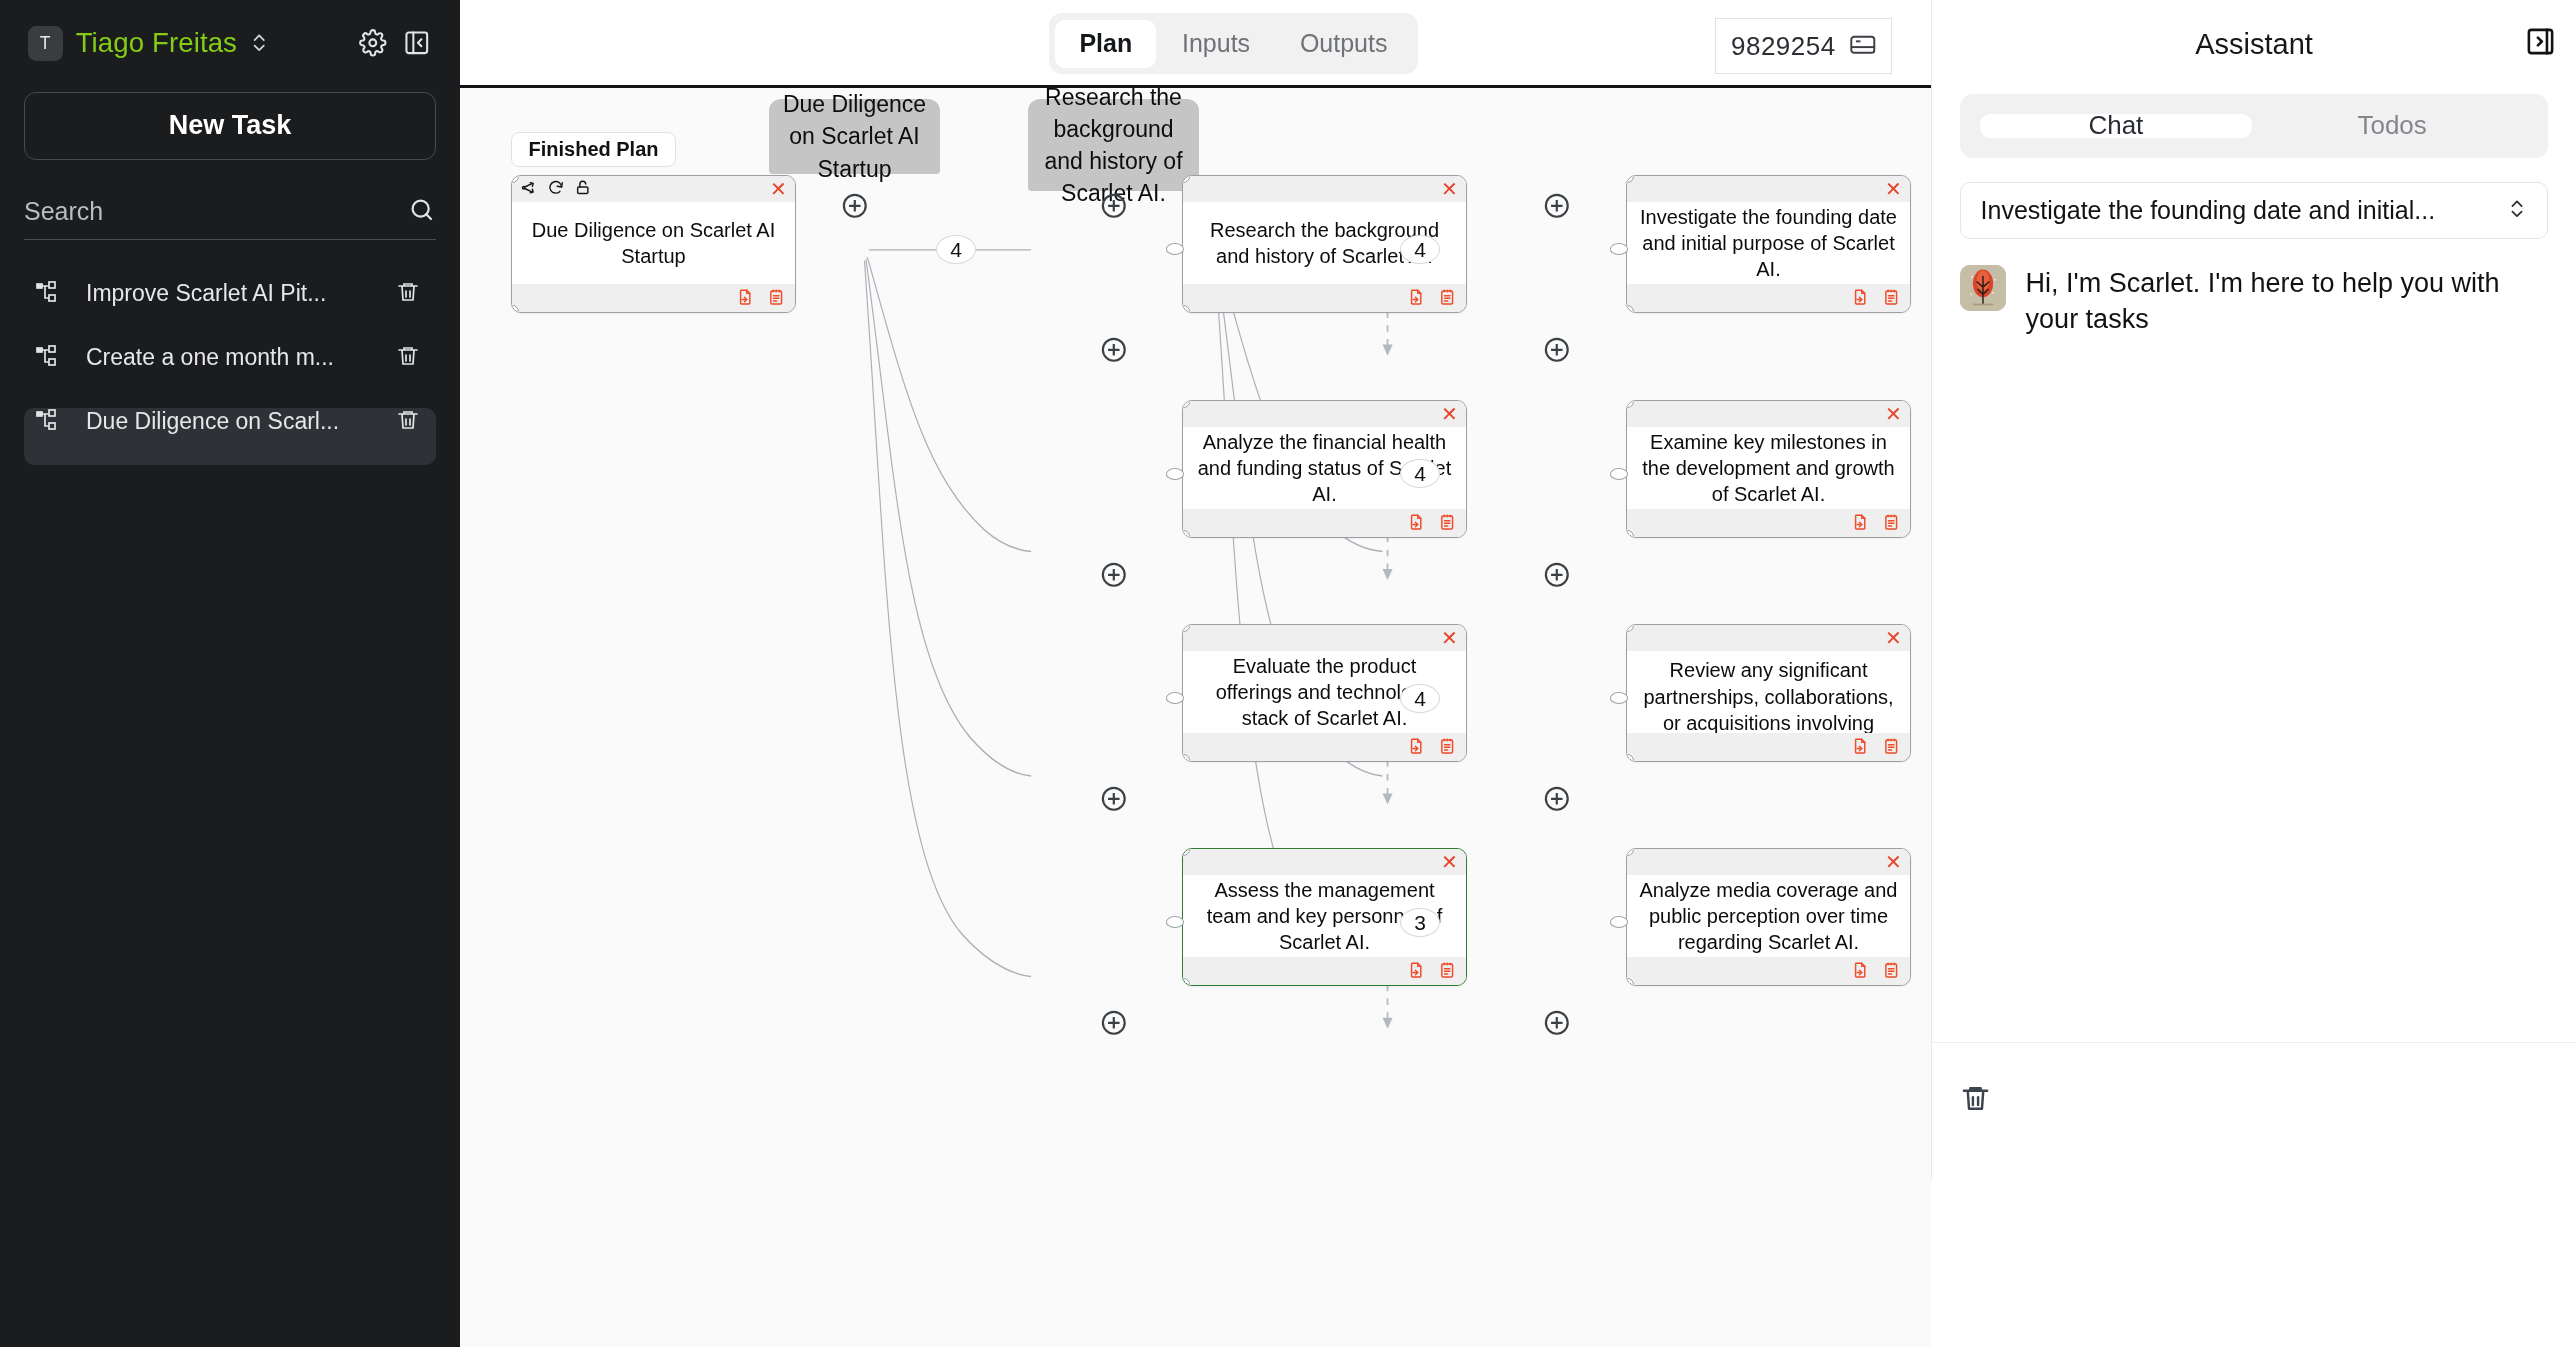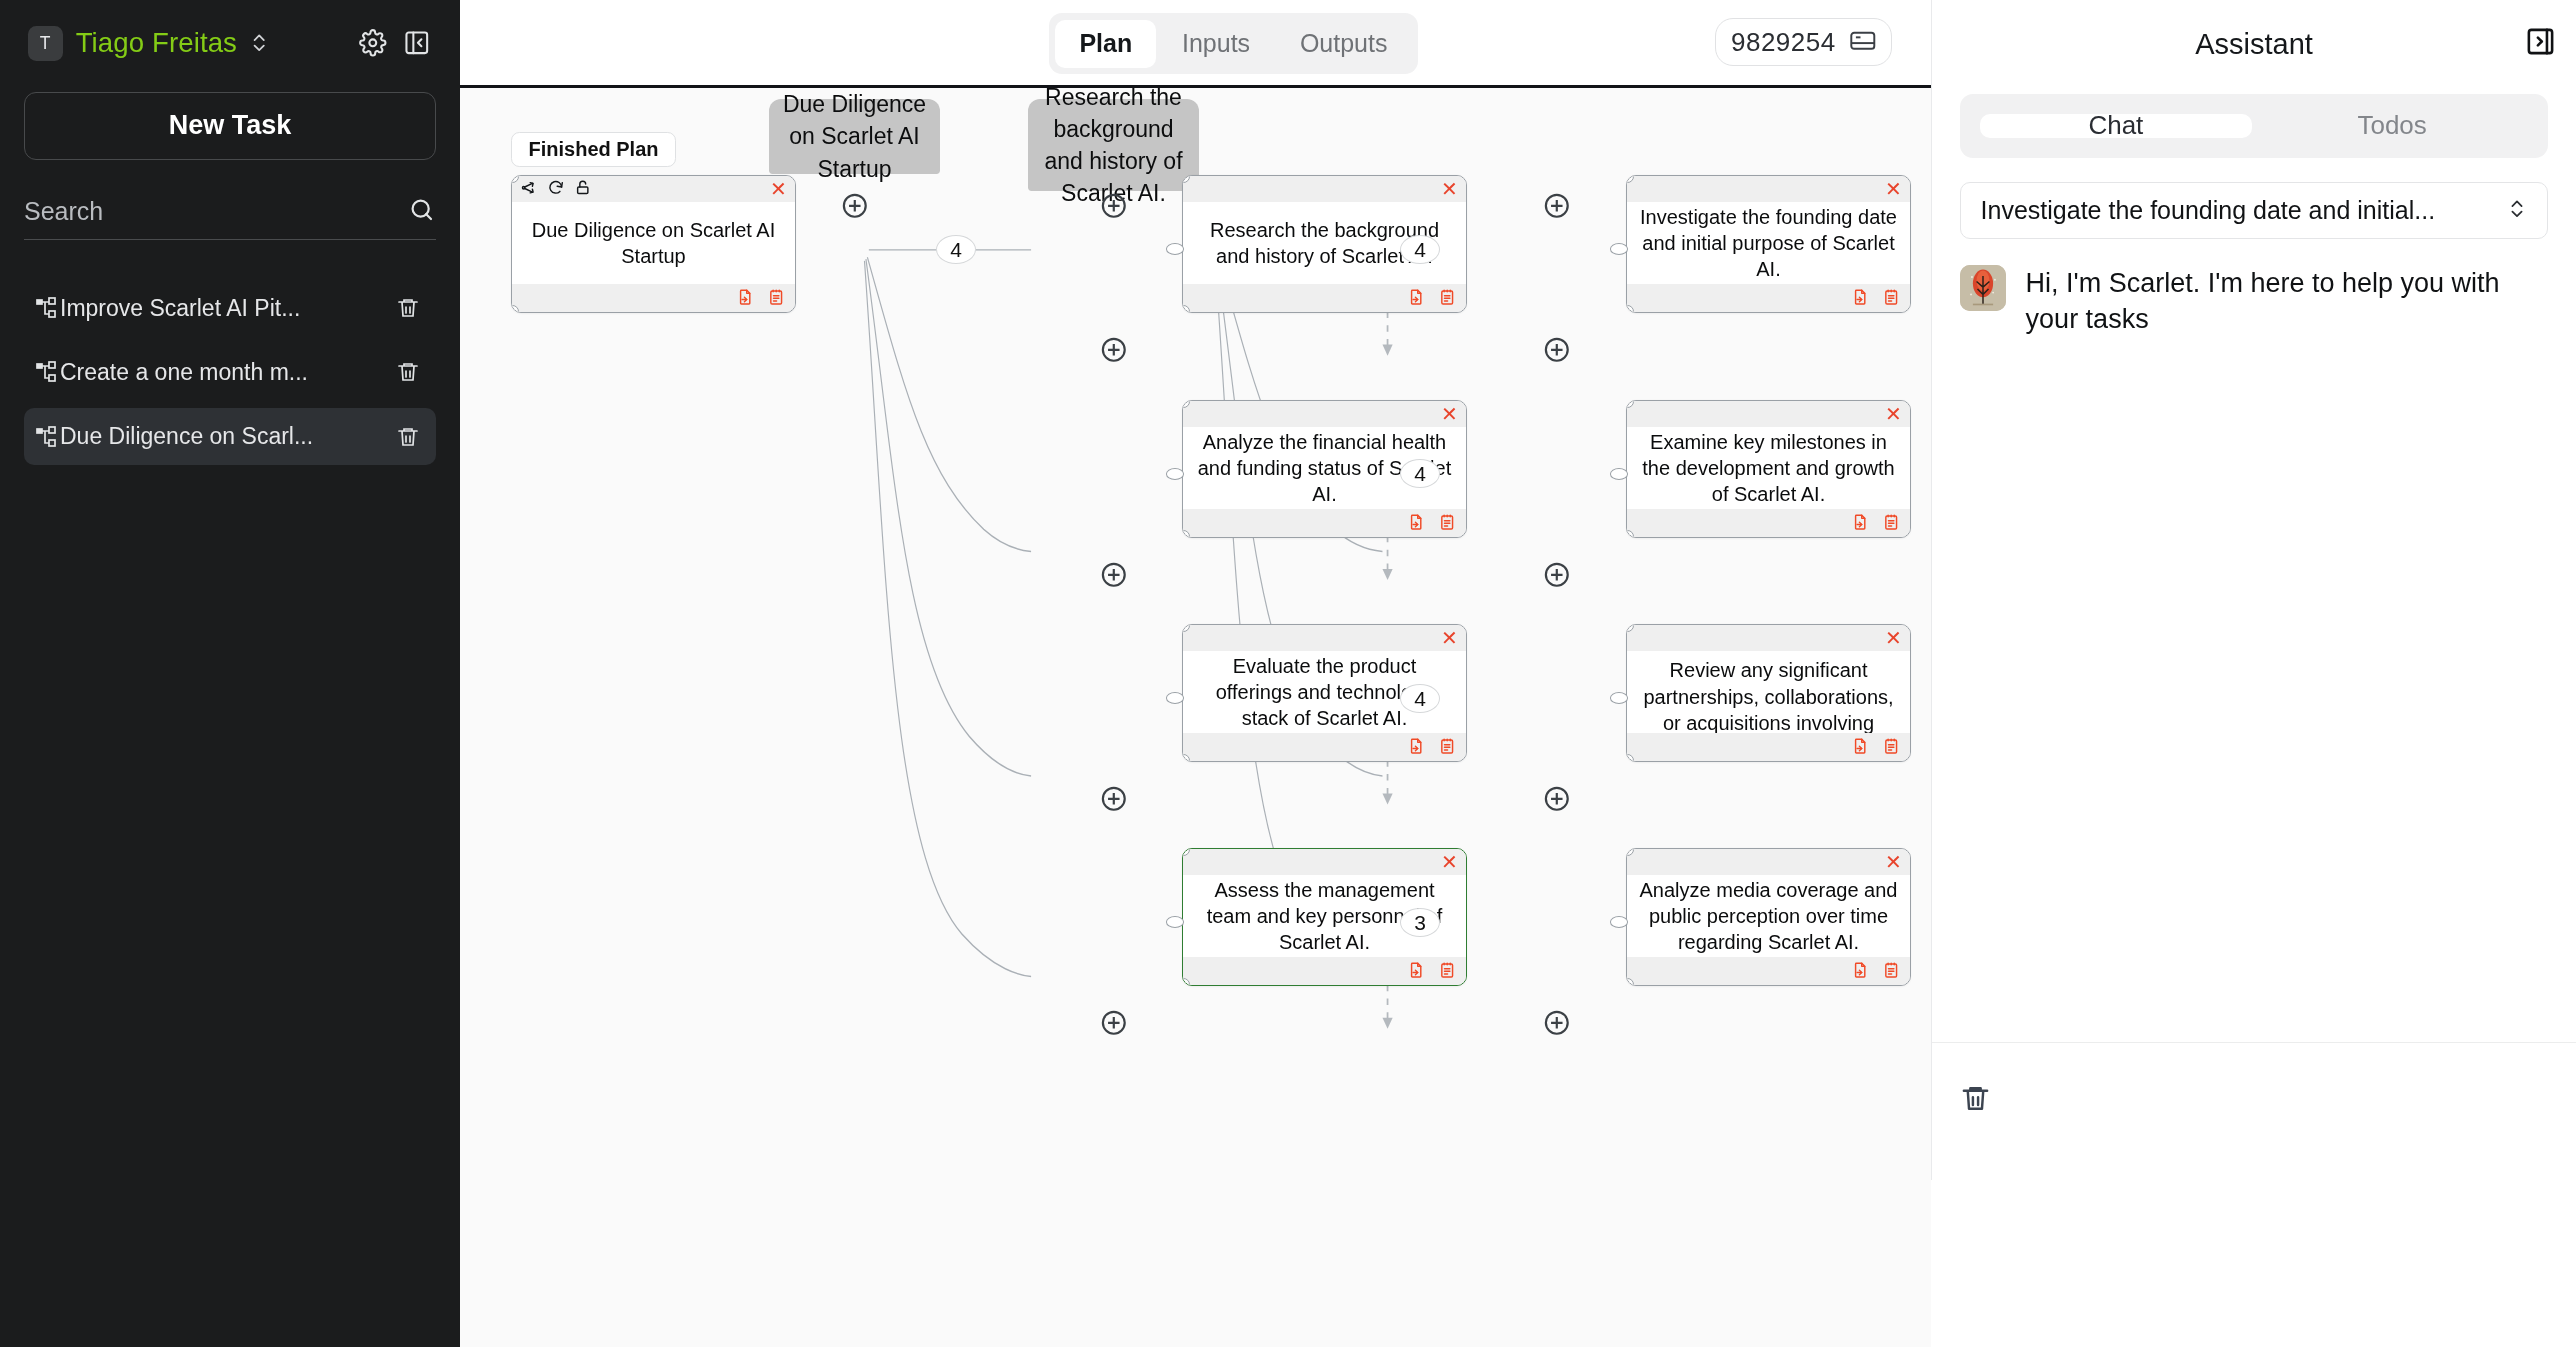--- a/index.html
+++ b/index.html
@@ -44,22 +44,22 @@
     height: 51px; display: flex; align-items: center; padding-bottom: 3.7px;
   }
   .search-input {
     flex: 1 1 auto; background: transparent; border: none; outline: none;
     color: #cfd2d5; font-size: 25px; font-family: "Liberation Sans", sans-serif;
   }
   .search-input::placeholder { color: #b9bcc0; }
 
   .task-list { margin-top: 40px; width: 412px; display: flex; flex-direction: column; gap: 7.4px; }
   .task-item {
-    height: 57px; border-radius: 10px; display: flex; align-items: center;
-    padding: 0 16.5px 0 11px; gap: 1px; cursor: pointer; color: #e6e7e9;
+    height: 57px; border-radius: 10px; display: flex; align-items: flex-start;
+    padding: 0 16.5px 0 11px; gap: 27px; cursor: pointer; color: #e6e7e9;
   }
   .task-item.active { background: #2e3135; }
   .task-label { flex: 1 1 auto; font-size: 23px; white-space: nowrap; overflow: hidden; }
   .tree-ico, .trash-ico { flex: 0 0 auto; display:flex; align-items:center; }
 
   .feedback {
     width: 412px; height: 66px; border-radius: 12px;
     background: #f7f8f8; color: #15181b; font-size: 25px;
     display: flex; align-items: center; justify-content: center;
     cursor: pointer;
@@ -78,22 +78,22 @@
     display: flex; gap: 1.8px; height: 61px; align-items: center; margin-left: 37px;
   }
   .seg-btn {
     padding: 0 24px; height: 48px; border-radius: 10px;
     display: flex; align-items: center; justify-content: center;
     font-size: 25px; color: #6f7276; cursor: pointer; white-space: nowrap;
   }
   .seg-btn.active { background: #ffffff; color: #15181b; font-weight: bold; }
   .credits {
     position: absolute; right: 39px; top: 18.4px;
-    border: 0.9px solid #e1e2e4; border-radius: 18px; background:#fff;
-    height: 48px; padding: 0 14.7px; display: flex; align-items: center; gap: 13px;
+    border: 0.9px solid #e1e2e4; border-radius: 0; background:#fff;
+    height: 56px; padding: 0 14.7px; display: flex; align-items: center; gap: 13px;
   }
   .credits-val { font-size: 26px; color: #2b2e33; letter-spacing: 0.5px; }
 
   .canvas { position: relative; flex: 1 1 auto; overflow: hidden; background: #fafafa; }
   .canvas svg.edges { position: absolute; inset: 0; width: 100%; height: 100%; pointer-events: none; }
 
   .col-header {
     position: absolute; background: #c5c5c5; border-radius: 12px 12px 3.7px 3.7px;
     display: flex; align-items: center; justify-content: center; text-align: center;
     font-size: 23px; color: #0c0d0e; line-height: 1.4; padding: 9.2px 13px;

